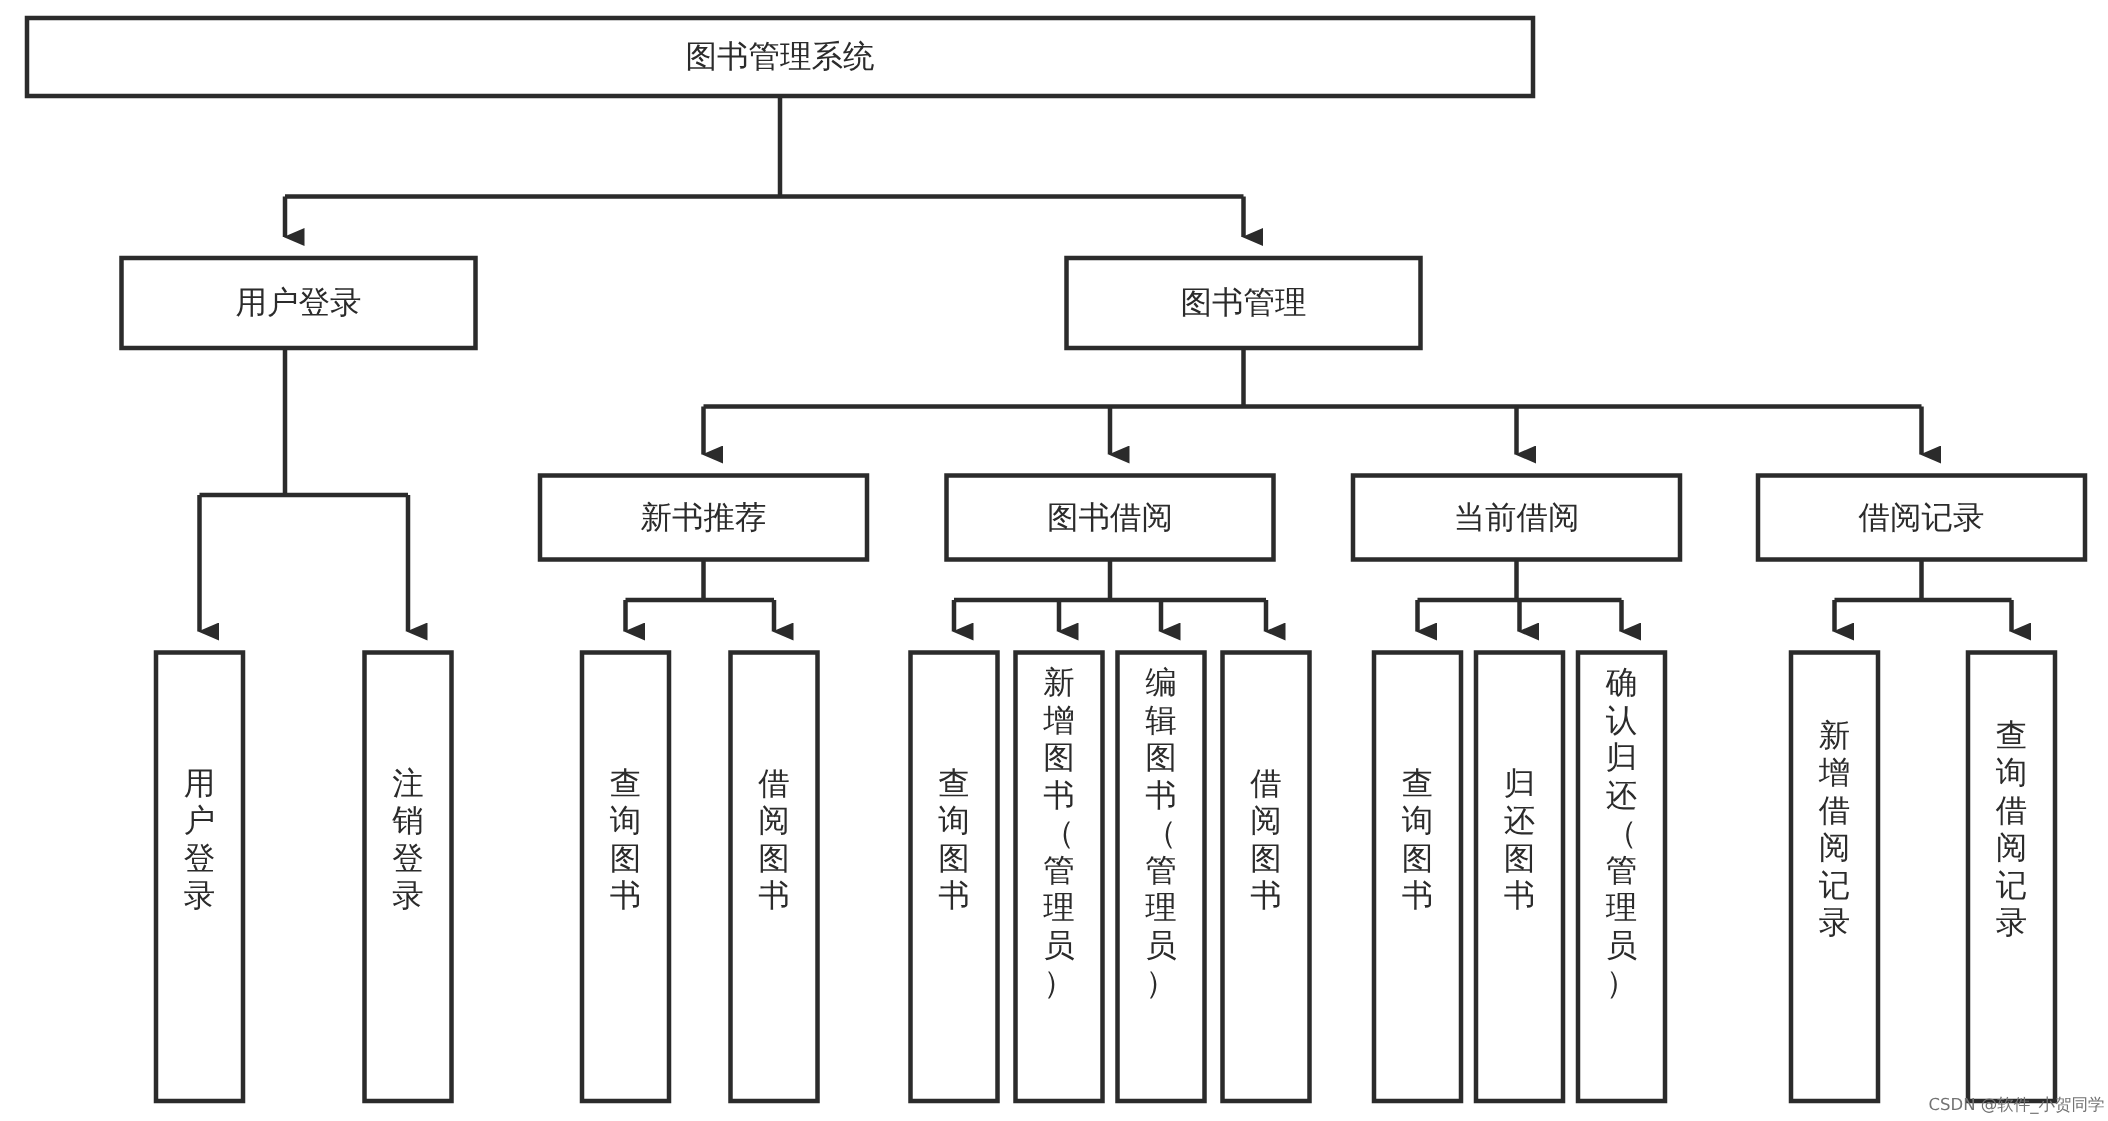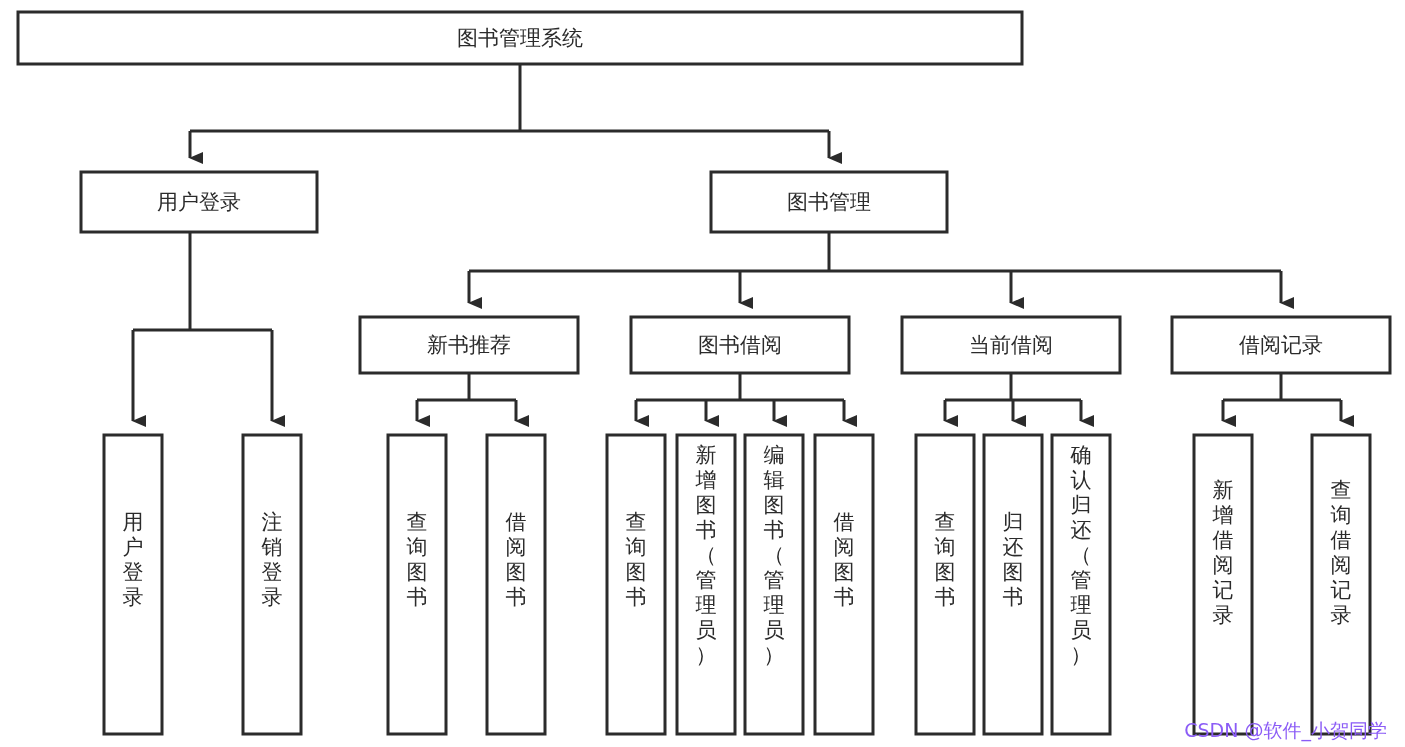--- a/index.html
+++ b/index.html
@@ -22,23 +22,23 @@
   .leaf-label{
     position:absolute;
     display:flex;flex-direction:column;align-items:center;justify-content:flex-start;
     font-family:"DejaVu Sans","Liberation Sans",sans-serif;
     font-size:21px;line-height:25px;color:#2b2b2b;
     white-space:pre;text-align:center;pointer-events:none;
     letter-spacing:0;
   }
   .leaf-label span{display:block;}
   .watermark{
-    position:absolute;right:18px;bottom:3px;
+    position:absolute;right:2px;bottom:3px;
     font-family:"DejaVu Sans","Liberation Sans",sans-serif;
-    font-size:19px;color:#8b5cf6;white-space:nowrap;user-select:none;
+    font-size:11px;color:#737373;white-space:nowrap;user-select:none;
   }
 </style>
 </head>
 <body>
 
 <div id="diagram-root">
 
   <svg id="flow" viewBox="0 0 1405 747">
     <defs>
       <marker id="ah" viewBox="0 0 12 14" refX="6" refY="13" markerWidth="12" markerHeight="14" orient="auto-start-reverse" markerUnits="userSpaceOnUse">

